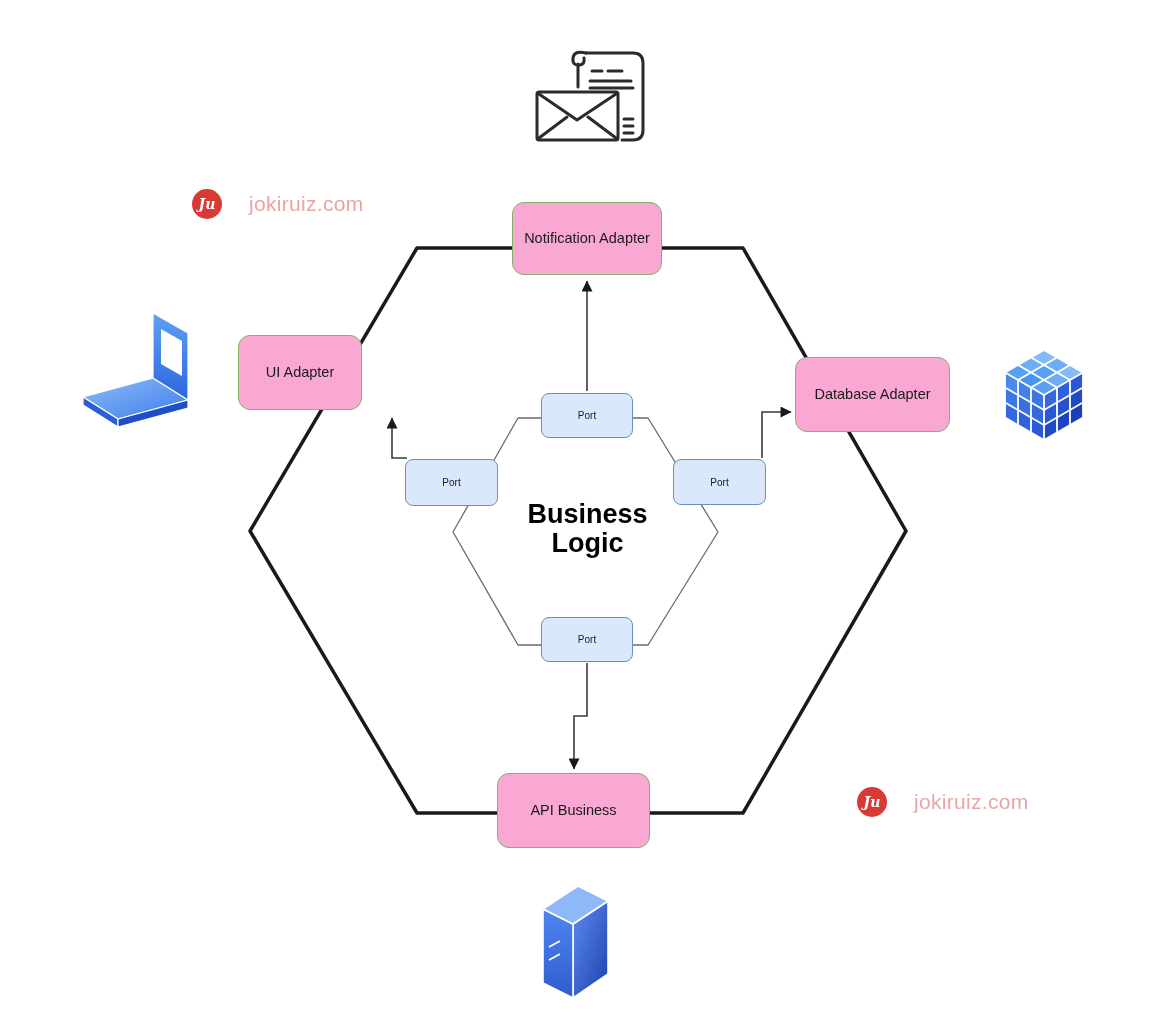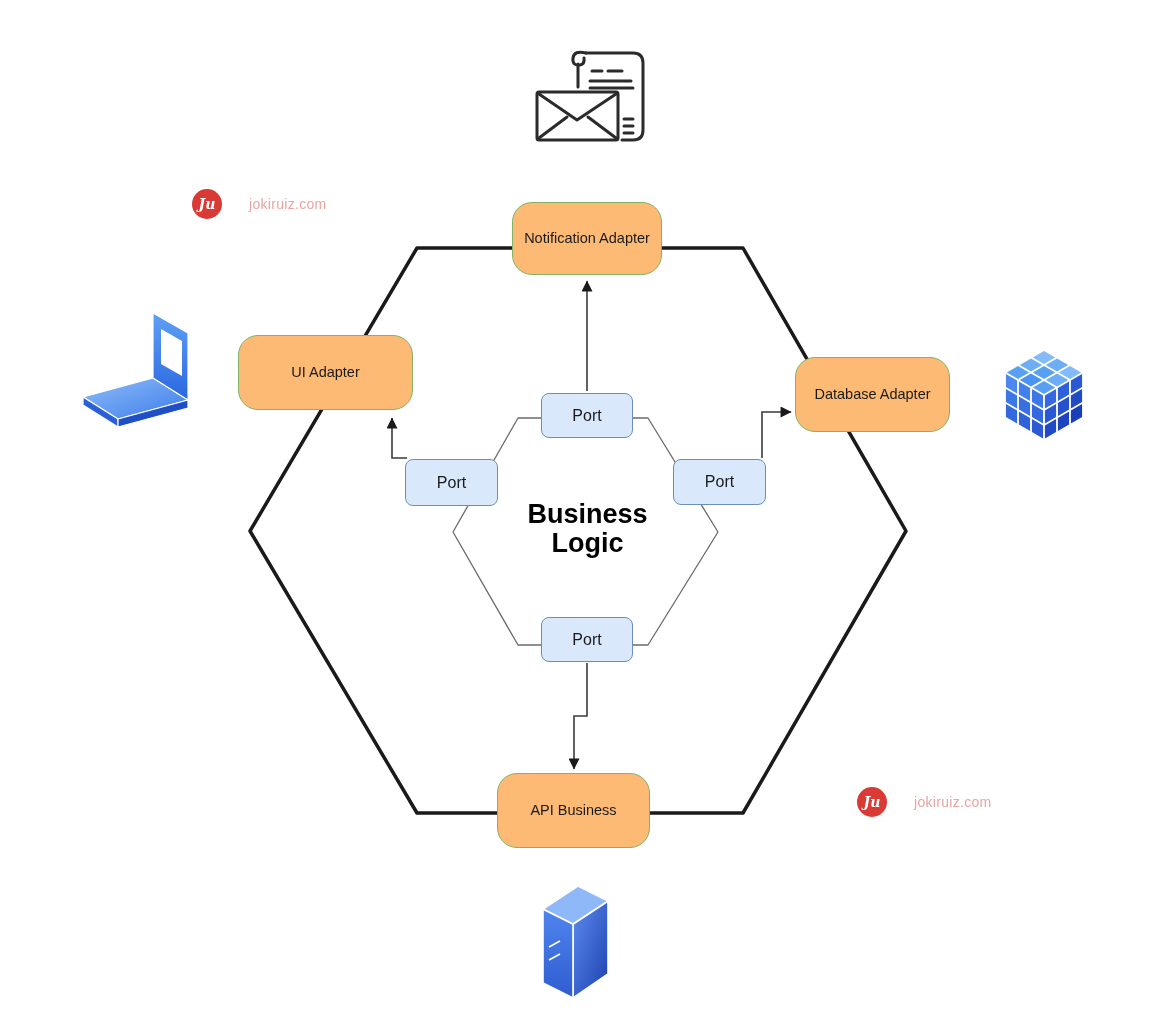--- a/index.html
+++ b/index.html
@@ -14,32 +14,32 @@
   
   .node{
     position:absolute;
     display:flex;align-items:center;justify-content:center;
     text-align:center;
     box-sizing:border-box;
     color:#1a1a1a;
     z-index:2;
   }
   .adapter{
-    background:#fdba74;
+    background:#f9a8d4;
     border:1.5px solid #82b366;
-    border-radius:20px;
+    border-radius:12px;
     font-size:14.5px;
     line-height:19px;
     padding:4px 10px;
   }
   .port{
     background:#dae8fc;
     border:1.5px solid #6c8ebf;
     border-radius:8px;
-    font-size:16px;
+    font-size:10px;
   }
   .center-label{
     position:absolute;
     z-index:2;
     text-align:center;
     font-weight:bold;
     font-size:27px;
     line-height:29px;
     color:#000;
   }
@@ -52,21 +52,21 @@
   .wm-logo{
     width:30px;height:30px;border-radius:50%;
     background:#d93a35;
     display:flex;align-items:center;justify-content:center;
     color:#fff;
     font-family:"DejaVu Serif",serif;
     font-style:italic;font-weight:bold;
     font-size:14px;
   }
   .wm-text{
-    font-size:14px;
+    font-size:21px;
     color:#eba4a1;
     letter-spacing:0.3px;
   }
 </style>
 </head>
 <body>
 
 <div class="canvas">
 
   <svg class="layer" width="1156" height="1022" viewBox="0 0 1156 1022">
@@ -167,21 +167,21 @@
       <polygon points="543,909 573,924 573,998 543,983" fill="url(#servLeft)"></polygon>
       <polygon points="543,909 578,886 608,901 573,924" fill="#8fb8f8"></polygon>
       <path d="M549,947 L560,941" stroke="#ffffff" stroke-width="1.6" fill="none"></path>
       <path d="M549,960 L560,954" stroke="#ffffff" stroke-width="1.6" fill="none"></path>
     </g>
   </svg>
 
   <div class="node adapter" style="left:512px;top:202px;width:150px;height:73px;">
     <span>Notification Adapter</span>
   </div>
-  <div class="node adapter" style="left:238px;top:335px;width:175px;height:75px;">
+  <div class="node adapter" style="left:238px;top:335px;width:124px;height:75px;">
     <span>UI Adapter</span>
   </div>
   <div class="node adapter" style="left:795px;top:357px;width:155px;height:75px;">
     <span>Database Adapter</span>
   </div>
   <div class="node adapter" style="left:497px;top:773px;width:153px;height:75px;">
     <span>API Business</span>
   </div>
 
   <div class="node port" style="left:541px;top:393px;width:92px;height:45px;">

